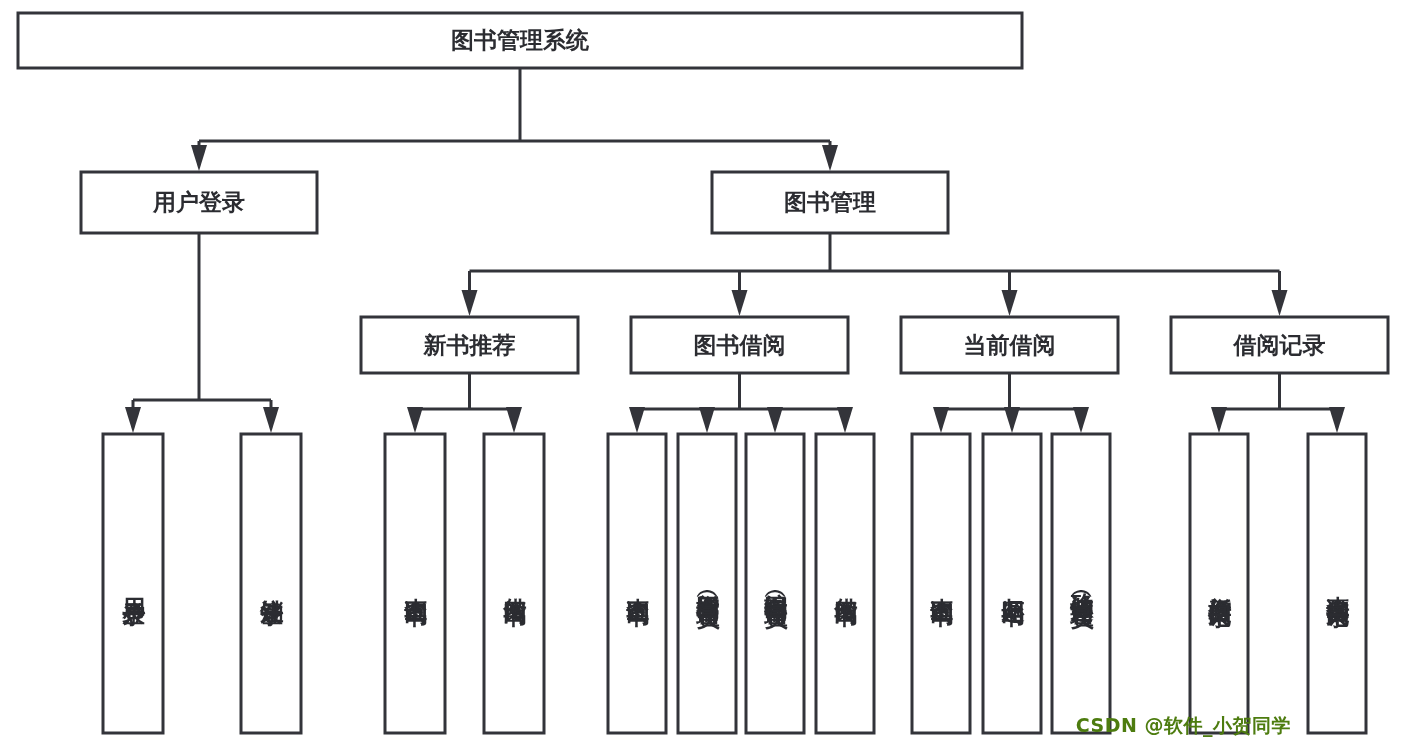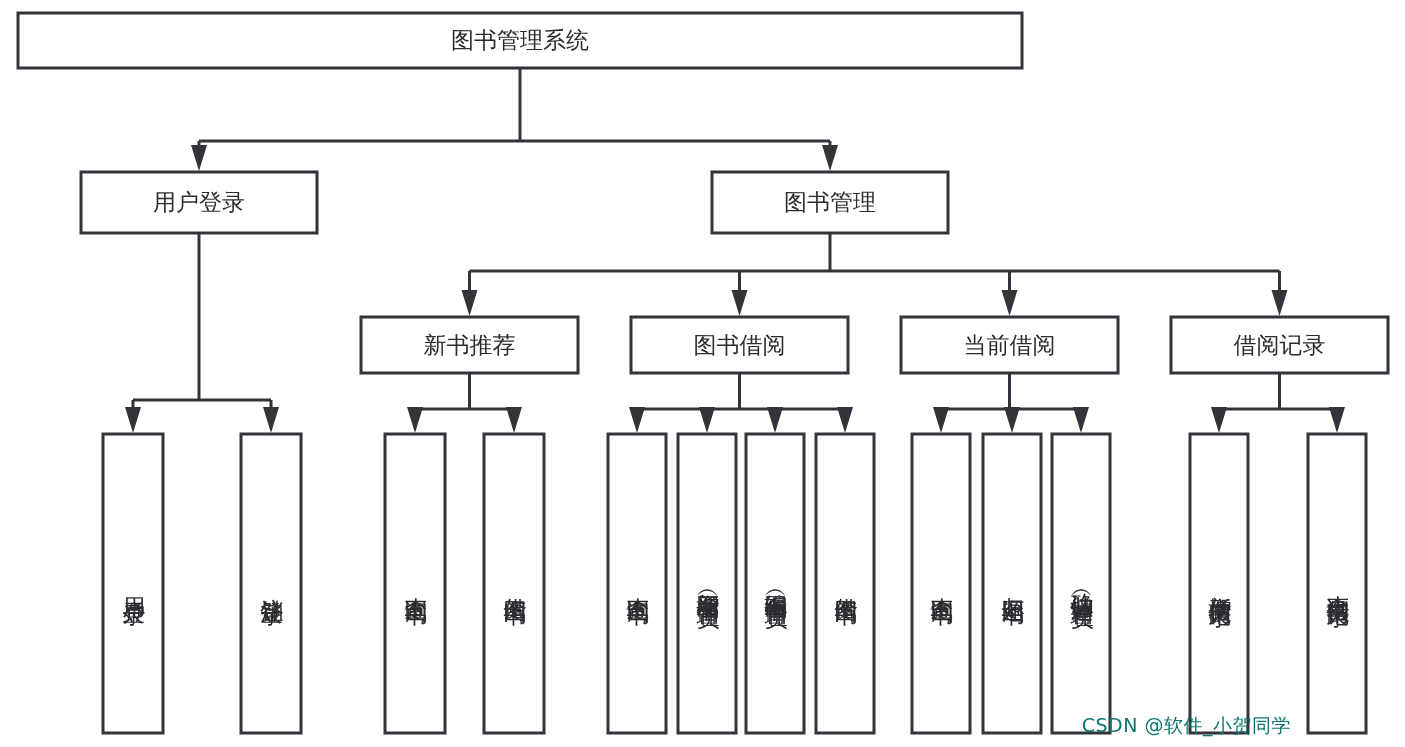--- a/index.html
+++ b/index.html
@@ -13,20 +13,21 @@
     position: relative;
     overflow: hidden;
     font-family: "DejaVu Sans", "Liberation Sans", sans-serif;
   }
   #diagram-root {
     position: absolute;
     left: 0;
     top: 0;
     width: 1303px;
     height: 747px;
+    font-weight: bold;
   }
   svg.flow {
     display: block;
     width: 1405px;
     height: 747px;
   }
   .node-rect {
     fill: #ffffff;
     stroke: #33343a;
     stroke-width: 3;
@@ -55,21 +56,21 @@
   .arrow-head {
     fill: #33343a;
     stroke: none;
   }
   .watermark {
     position: absolute;
     right: 12px;
     bottom: 8px;
     font-family: "DejaVu Sans", "Liberation Sans", sans-serif;
     font-size: 19px;
-    color: #0f766e;
+    color: #4d7c0f;
     white-space: nowrap;
     letter-spacing: 0.5px;
     user-select: none;
   }
 </style>
 </head>
 <body>
 
 <div id="diagram-root">
   <svg class="flow" viewBox="0 0 1405 747" xmlns="http://www.w3.org/2000/svg">

